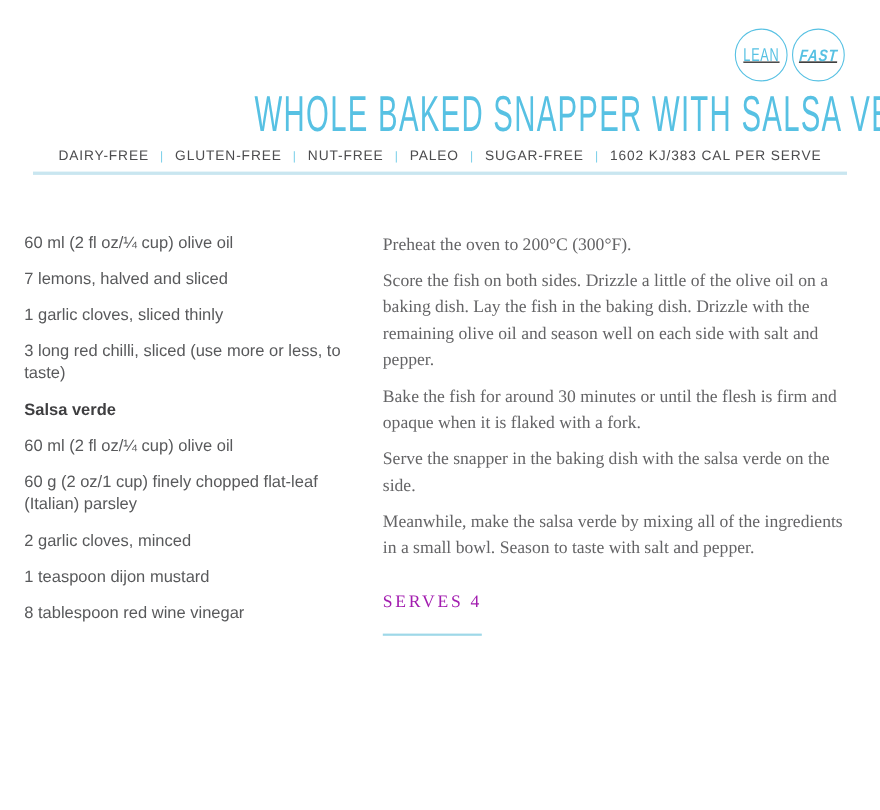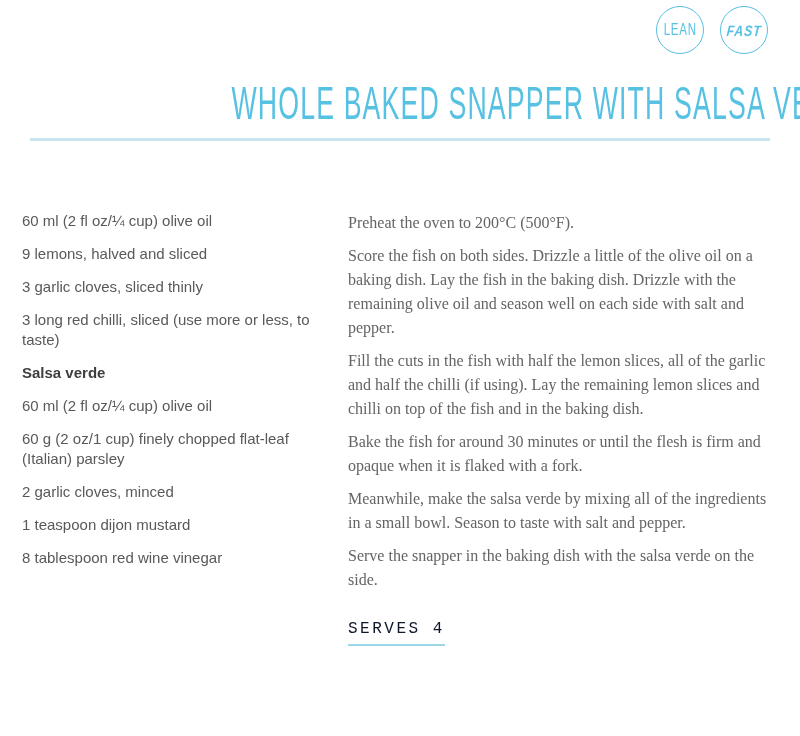--- a/index.html
+++ b/index.html
@@ -9,21 +9,21 @@
     --text_dark:#3e3e40;
     --text_sans:#58595b;
     --text_serif:#646466;
     --underline:#9ed8e8;
   }
   *{margin:0;padding:0;box-sizing:border-box;}
   html,body{width:800px;height:736px;background:#ffffff;overflow:hidden;}
   body{position:relative;font-family:"Liberation Sans",sans-serif;}
 
   
-  .badges{position:absolute;top:6px;right:32px;display:flex;gap:16px;}
+  .badges{position:absolute;top:26px;right:32px;display:flex;gap:4px;text-decoration:underline;}
   .badge{width:48px;height:48px;border:1.5px solid var(--accent);border-radius:50%;
          display:flex;align-items:center;justify-content:center;color:var(--accent);}
   .badge-lean .badge-text{display:inline-block;font-size:17px;letter-spacing:1px;
          transform:scaleX(0.68);white-space:nowrap;}
   .badge-fast .badge-text{display:inline-block;font-size:15px;font-weight:bold;font-style:italic;
          letter-spacing:1px;transform:scaleX(0.82) skewX(-6deg);white-space:nowrap;}
 
   
   .header{padding-top:76px;text-align:center;}
   .title{white-space:nowrap;color:var(--accent);}
@@ -35,59 +35,61 @@
 
   
   .content{position:absolute;top:211px;left:22px;right:20px;display:flex;}
   .col-ingredients{width:302px;flex-shrink:0;font-size:15px;line-height:20px;color:var(--text_sans);}
   .col-ingredients p{margin:0 0 13px 0;}
   .sub-heading{font-weight:bold;color:var(--text_dark);}
   .col-method{margin-left:24px;width:444px;font-family:"Liberation Serif",serif;
               font-size:16px;line-height:24px;color:var(--text_serif);}
   .col-method p{margin:0 0 9px 0;}
   .serves{display:inline-block;margin-top:16px;font-size:16px;letter-spacing:2.5px;
-          color:#0f172a;border-bottom:2px solid var(--underline);padding-bottom:3px;font-family:Liberation Mono, monospace;}
+          color:#a21caf;border-bottom:2px solid var(--underline);padding-bottom:16px;}
 </style>
 </head>
 <body>
 
 <div class="badges">
   <div class="badge badge-lean">
     <span class="badge-text">LEAN</span>
   </div>
   <div class="badge badge-fast">
     <span class="badge-text">FAST</span>
   </div>
 </div>
 
 <div class="header">
   <div class="title">
     <span class="title-inner">WHOLE BAKED SNAPPER WITH SALSA VERDE</span>
   </div>
+  <div class="tags">
+    <span>DAIRY-FREE</span><span class="tag-sep">|</span><span>GLUTEN-FREE</span><span class="tag-sep">|</span><span>NUT-FREE</span><span class="tag-sep">|</span><span>PALEO</span><span class="tag-sep">|</span><span>SUGAR-FREE</span><span class="tag-sep">|</span><span>1602 KJ/383 CAL PER SERVE</span>
+  </div>
   <div class="rule"></div>
 </div>
 
 <div class="content">
 
   <div class="col-ingredients">
     <p>60 ml (2 fl oz/¼ cup) olive oil</p>
-    <p>9 lemons, halved and sliced</p>
-    <p>3 garlic cloves, sliced thinly</p>
+    <p>7 lemons, halved and sliced</p>
+    <p>1 garlic cloves, sliced thinly</p>
     <p>3 long red chilli, sliced (use more or less, to taste)</p>
     <p class="sub-heading">Salsa verde</p>
     <p>60 ml (2 fl oz/¼ cup) olive oil</p>
     <p>60 g (2 oz/1 cup) finely chopped flat-leaf (Italian) parsley</p>
     <p>2 garlic cloves, minced</p>
     <p>1 teaspoon dijon mustard</p>
     <p>8 tablespoon red wine vinegar</p>
   </div>
 
   <div class="col-method">
-    <p>Preheat the oven to 200°C (500°F).</p>
+    <p>Preheat the oven to 200°C (300°F).</p>
     <p>Score the fish on both sides. Drizzle a little of the olive oil on a baking dish. Lay the fish in the baking dish. Drizzle with the remaining olive oil and season well on each side with salt and pepper.</p>
-    <p>Fill the cuts in the fish with half the lemon slices, all of the garlic and half the chilli (if using). Lay the remaining lemon slices and chilli on top of the fish and in the baking dish.</p>
     <p>Bake the fish for around 30 minutes or until the flesh is firm and opaque when it is flaked with a fork.</p>
+    <p>Serve the snapper in the baking dish with the salsa verde on the side.</p>
     <p>Meanwhile, make the salsa verde by mixing all of the ingredients in a small bowl. Season to taste with salt and pepper.</p>
-    <p>Serve the snapper in the baking dish with the salsa verde on the side.</p>
     <span class="serves">SERVES 4</span>
   </div>
 
 </div>
 
 </body></html>

